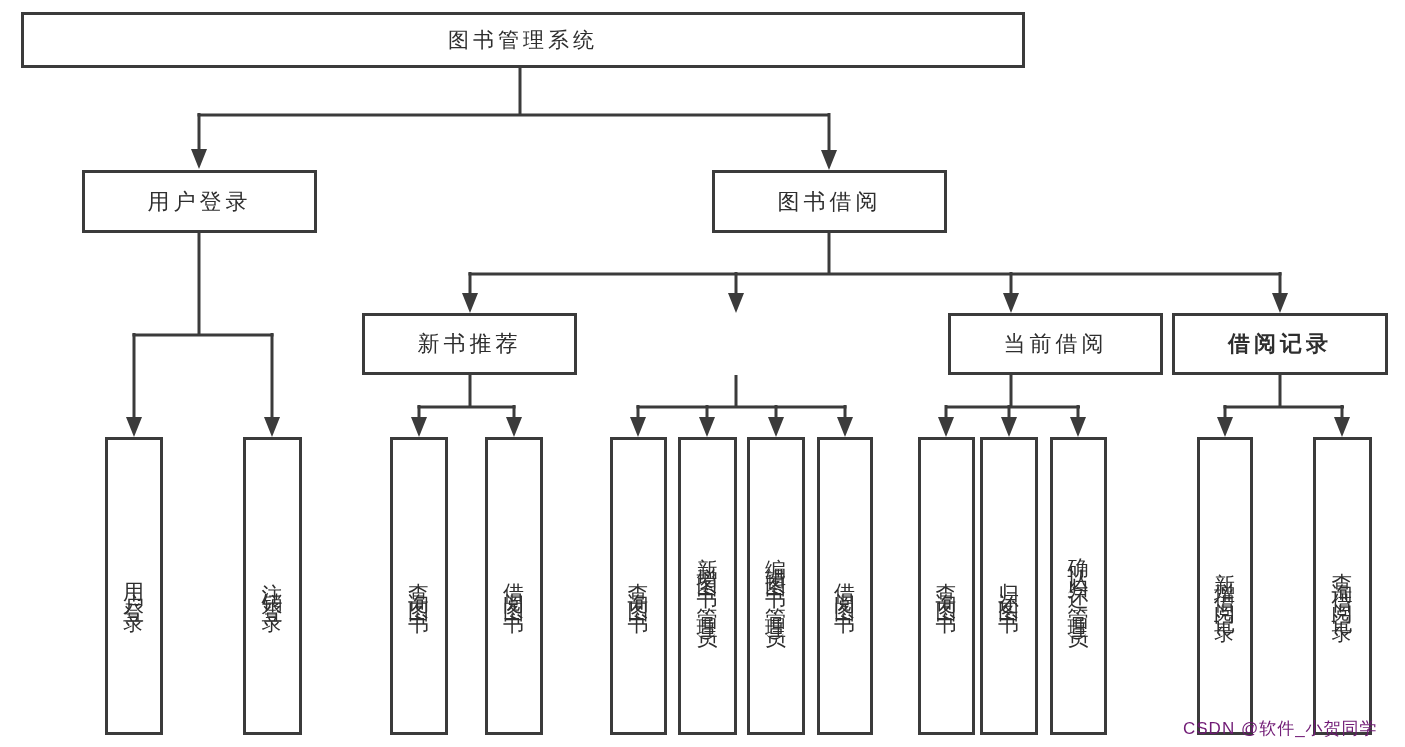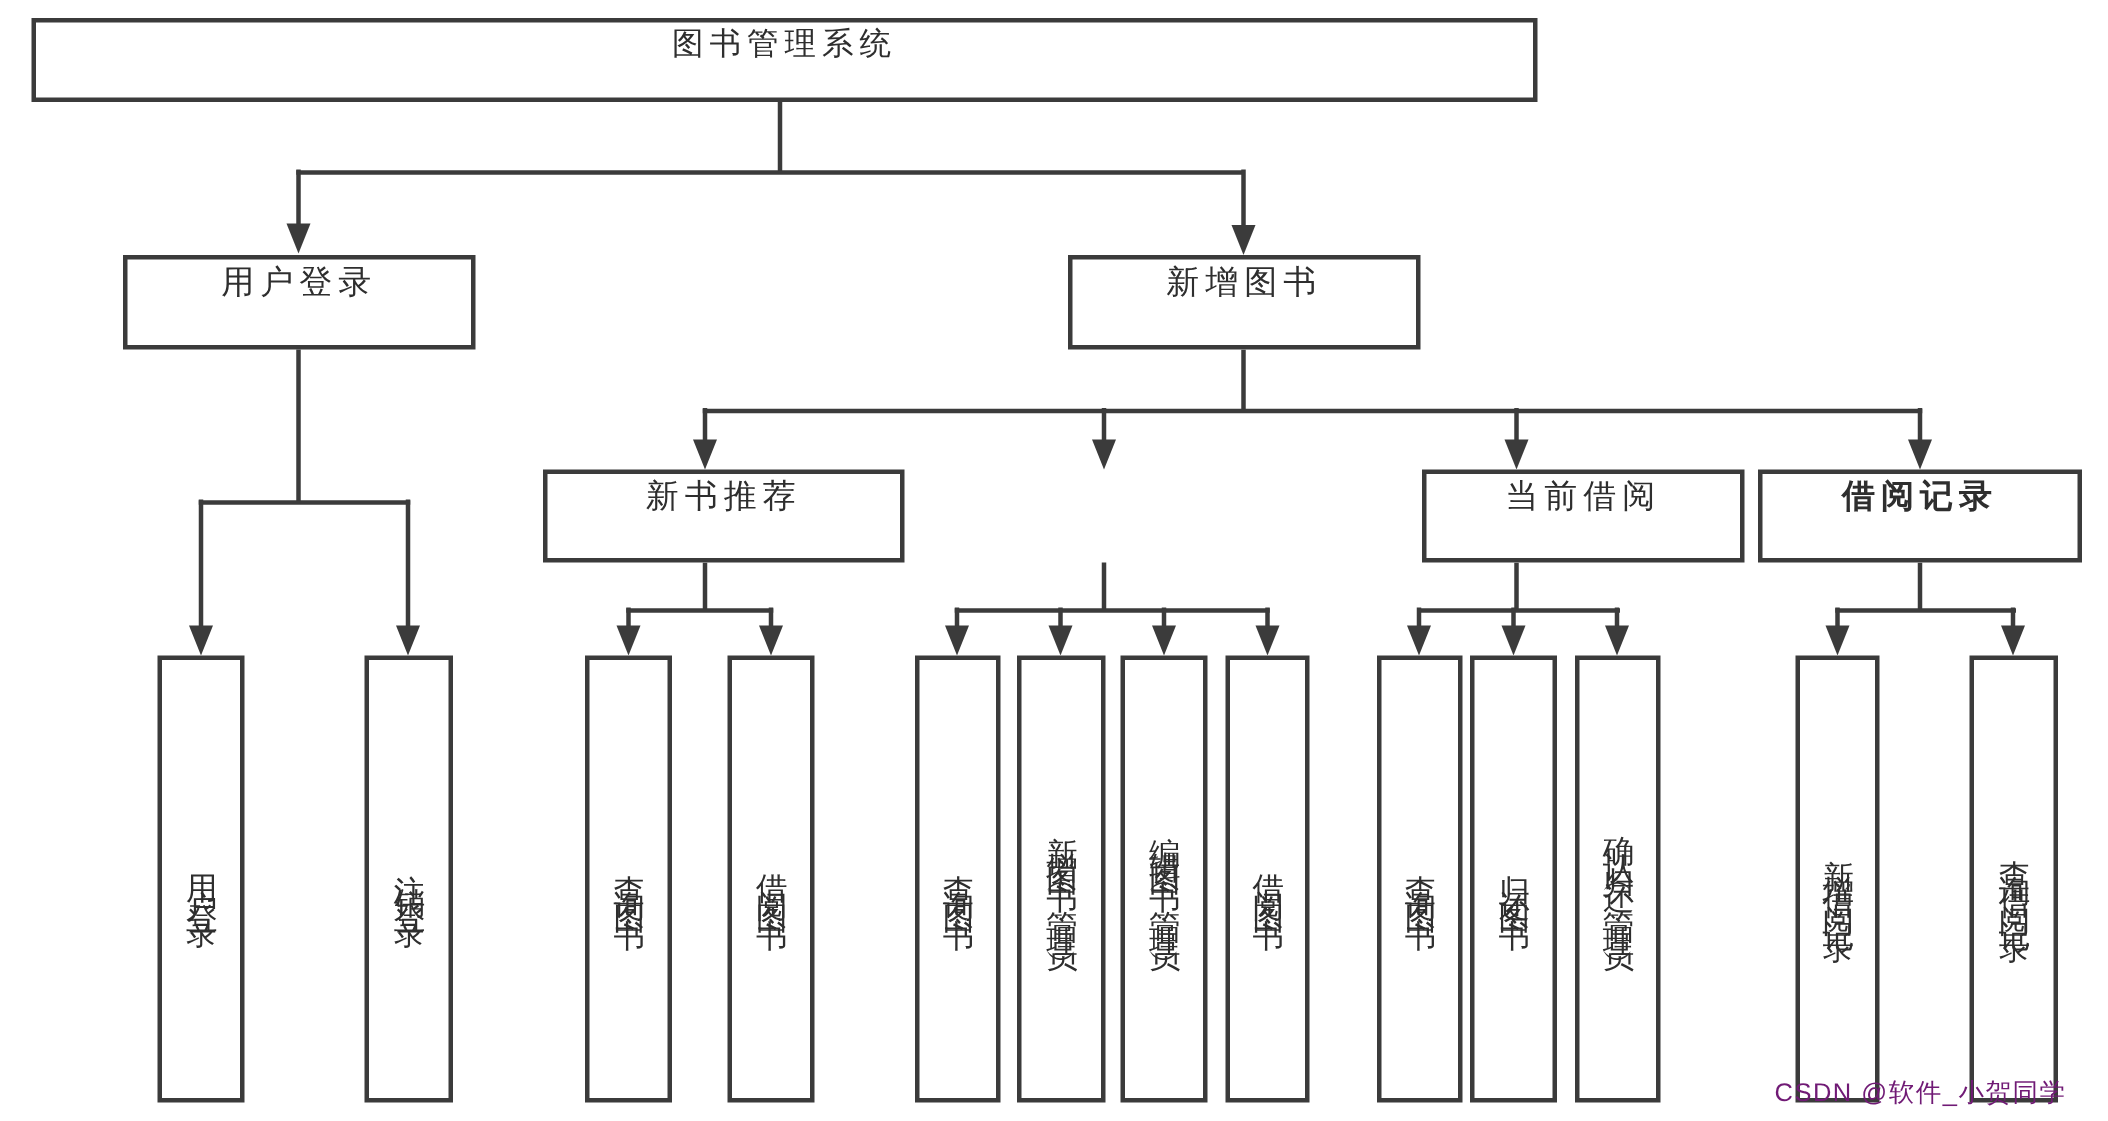--- a/index.html
+++ b/index.html
@@ -11,20 +11,21 @@
     overflow: hidden;
     font-family: "Liberation Sans", sans-serif;
   }
   .wires { position: absolute; left: 0; top: 0; }
   .node {
     position: absolute;
     box-sizing: border-box;
     border: 3px solid #3b3b3b;
     background: #ffffff;
     display: flex;
+    align-items: center;
     justify-content: center;
     color: #2e2e2e;
     font-size: 22px;
     letter-spacing: 4px;
     white-space: nowrap;
   }
   .node.root { font-size: 21px; }
   .leaf {
     position: absolute;
     box-sizing: border-box;
@@ -126,24 +127,24 @@
   </svg>
 
   <div class="node root" style="left:21px; top:12px; width:1004px; height:56px;">
     <span>图书管理系统</span>
   </div>
 
   <div class="node" style="left:82px; top:170px; width:235px; height:63px;">
     <span>用户登录</span>
   </div>
   <div class="node" style="left:712px; top:170px; width:235px; height:63px;">
-    <span>新增图书</span>
+    <span>图书借阅</span>
   </div>
 
-  <div class="node" style="left:362px; top:313px; width:241px; height:62px;">
+  <div class="node" style="left:362px; top:313px; width:215px; height:62px;">
     <span>新书推荐</span>
   </div>
   <div class="node" style="left:904px; top:313px; width:215px; height:62px;margin-left:44px;">
     <span>当前借阅</span>
   </div>
   <div class="node" style="left:1172px; top:313px; width:216px; height:62px;font-weight:bold;">
     <span>借阅记录</span>
   </div>
 
   <div class="leaf" style="left:105px; top:437px; width:58px; height:298px;">

